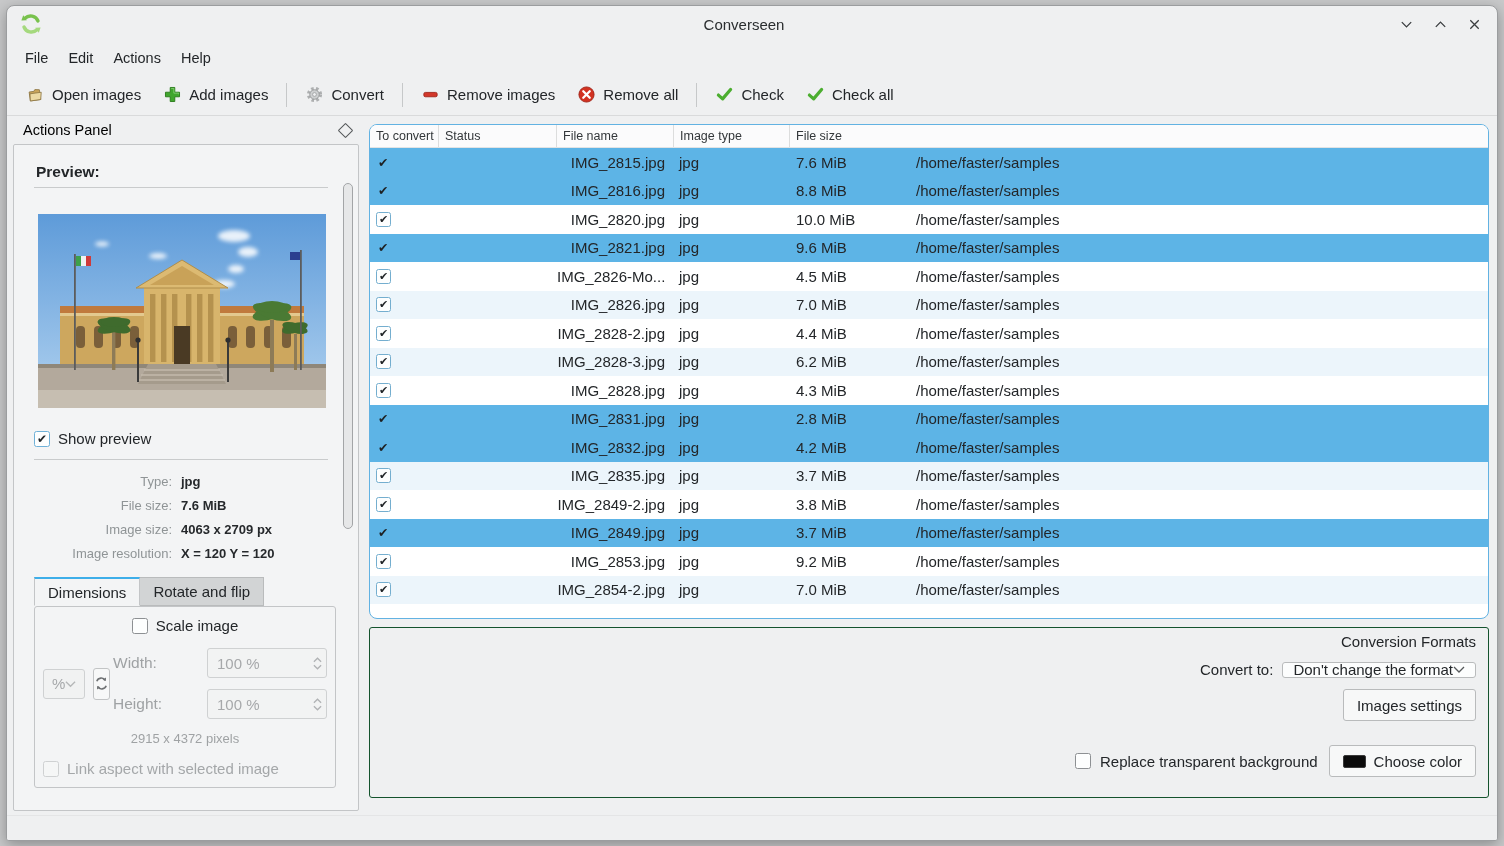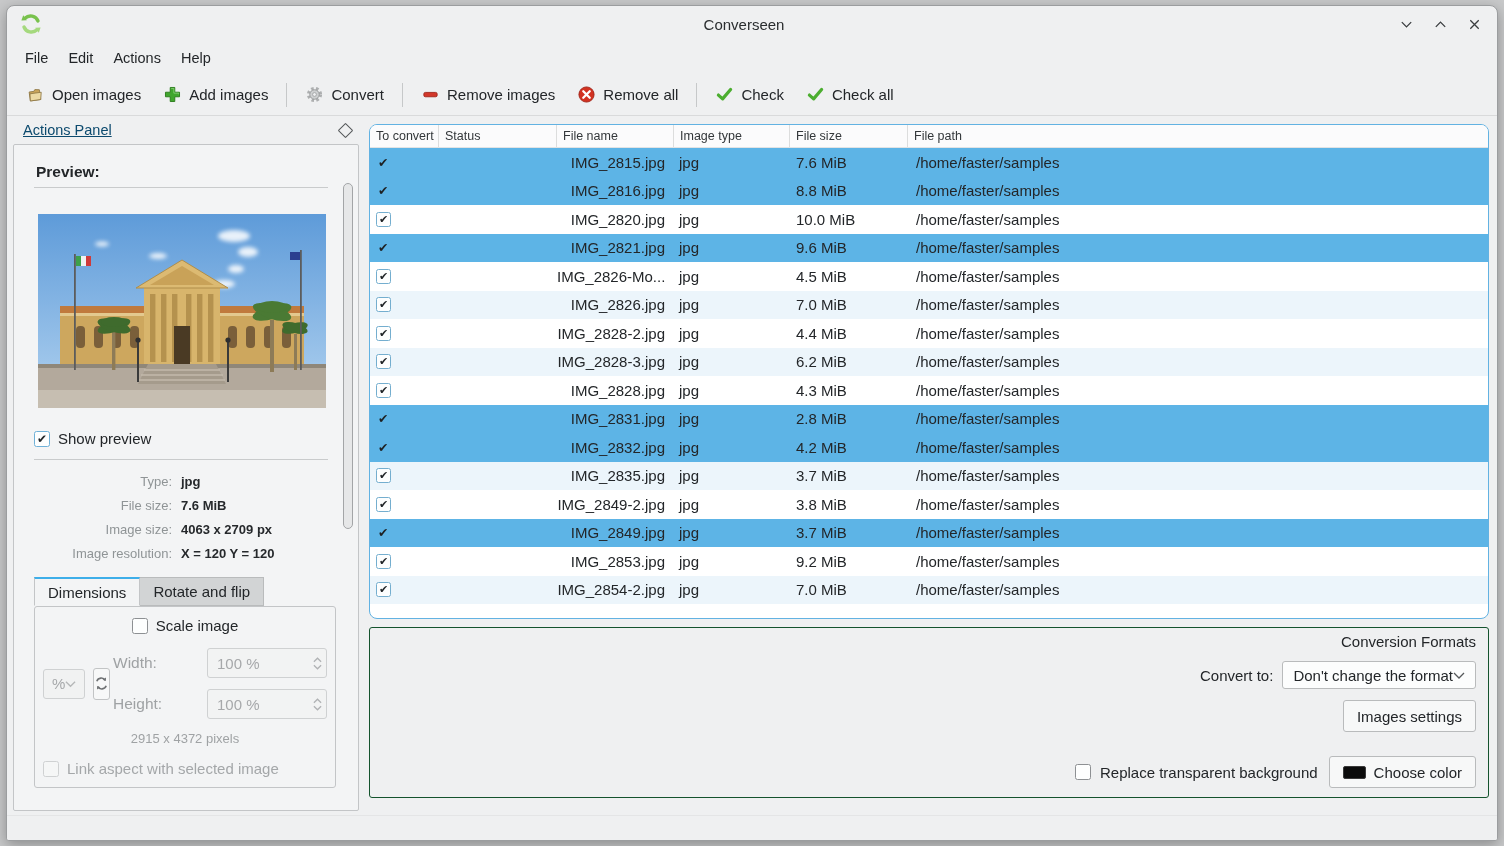--- a/index.html
+++ b/index.html
@@ -29,21 +29,21 @@
   .tbtn svg { width:19px; height:19px; }
   .tsep { width:1px; height:24px; background:#c6c8c9; margin:0 7px; }
 
   
   .main { flex:1; display:flex; min-height:0; }
 
   
   .dock { width:354px; flex:none; display:flex; flex-direction:column; padding:0 2px 4px 6px; }
   .dock-header { height:28px; display:flex; align-items:center; justify-content:space-between;
     padding:0 8px 0 10px; }
-  .dock-title { font-size:14.5px; color:#0c4a6e;text-decoration:underline; }
+  .dock-title { font-size:14.5px; color:#000000; }
   .float-icon { width:11px; height:11px; border:1.3px solid #55585a; transform:rotate(45deg); border-radius:1px; }
   .dock-frame { position:relative; flex:1; border:1px solid #c3c5c7; border-radius:2px;
     background:#f3f4f5; overflow:hidden; padding:10px 30px 6px 20px; }
   .preview-label { font-size:15.5px; font-weight:bold; color:#232629; margin:8px 0 6px 2px; }
   .hr { border:none; border-top:1px solid #c9cbcc; margin:4px 0 0 0; }
   .preview-wrap { margin:26px 0 0 4px; width:288px; height:194px; }
   .preview-wrap svg { width:100%; height:100%; display:block; }
   .cb-row { display:flex; align-items:center; gap:8px; margin:22px 0 0 0; font-size:15px; color:#232629; }
   .cb { width:16px; height:16px; border-radius:2.5px; background:#fdfefe; border:1px solid #8d9093;
     display:flex; align-items:center; justify-content:center; flex:none; }
@@ -106,21 +106,21 @@
   .rowcb { width:15px; height:15px; border:1px solid #74aecf; border-radius:2.5px; background:#fdfefe;
     display:flex; align-items:center; justify-content:center; }
   .rowcb .mark { font-size:11px; line-height:1; color:#1f2326; }
 
   
   .convbox { margin-top:8px; height:171px; border:1px solid #14532d; border-radius:3px;
     padding:5px 12px 0 12px; display:flex; flex-direction:column;align-items:flex-end; }
   .convtitle { text-align:center; font-size:15px; color:#232629; }
   .convrow1 { display:flex; align-items:center; gap:9px; margin-top:11px; }
   .convlabel { font-size:15px; color:#232629; flex:none; }
-  .combo { flex:1; height:28px; background:#fcfdfd; border:1px solid #b9bbbc; border-radius:3px;
+  .combo { flex:1; height:16px; background:#fcfdfd; border:1px solid #b9bbbc; border-radius:3px;
     display:flex; align-items:center; padding:0 10px; }
   .combo .val { flex:1; font-size:15px; color:#232629; }
   .btn { height:32px; background:#f7f8f8; border:1px solid #b9bbbc; border-radius:3px;
     display:inline-flex; align-items:center; justify-content:center; gap:8px;
     font-size:15px; color:#232629; padding:0 13px; }
   .convrow2 { display:flex; justify-content:flex-end; margin-top:11px; }
   .convsep { border:none; border-top:1px solid #d9dadb; margin:13px -2px 0 -2px; }
   .convrow3 { display:flex; justify-content:flex-end; align-items:center; gap:9px; margin-top:10px; }
   .swatch { width:23px; height:13px; background:#0b0b0b; border:1px solid #3a3a3a; border-radius:2px; }
 
@@ -414,21 +414,20 @@
 
     <div class="rightcol">
 
       <div class="table">
         <div class="thead">
           <div class="th">To convert</div>
           <div class="th">Status</div>
           <div class="th">File name</div>
           <div class="th">Image type</div>
           <div class="th">File size</div>
-          <div class="th">File path</div>
         </div>
         <div id="table-body">
             <div class="trow sel">
               <div class="cell c-check">
                 <span class="plaincheck">✔</span>
               </div>
               <div class="cell c-status"></div>
               <div class="cell c-name">IMG_2815.jpg</div>
               <div class="cell c-type">jpg</div>
               <div class="cell c-size">7.6 MiB</div>

